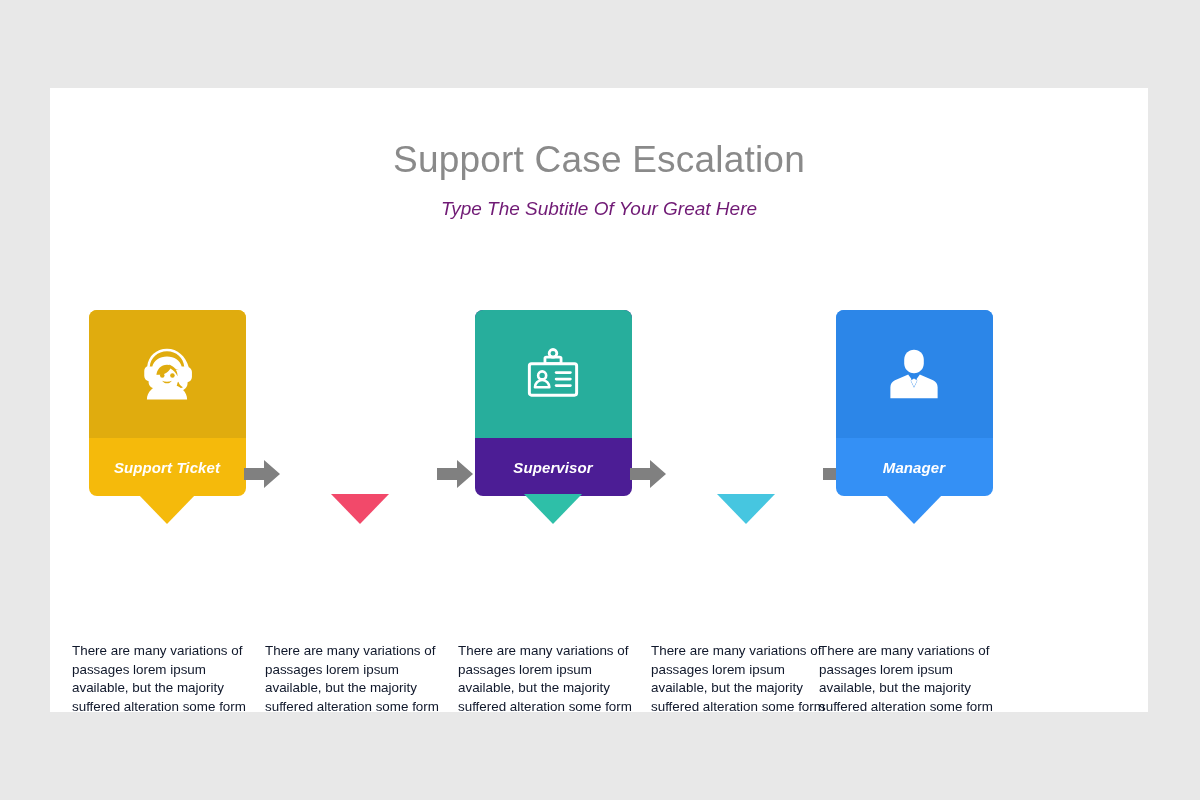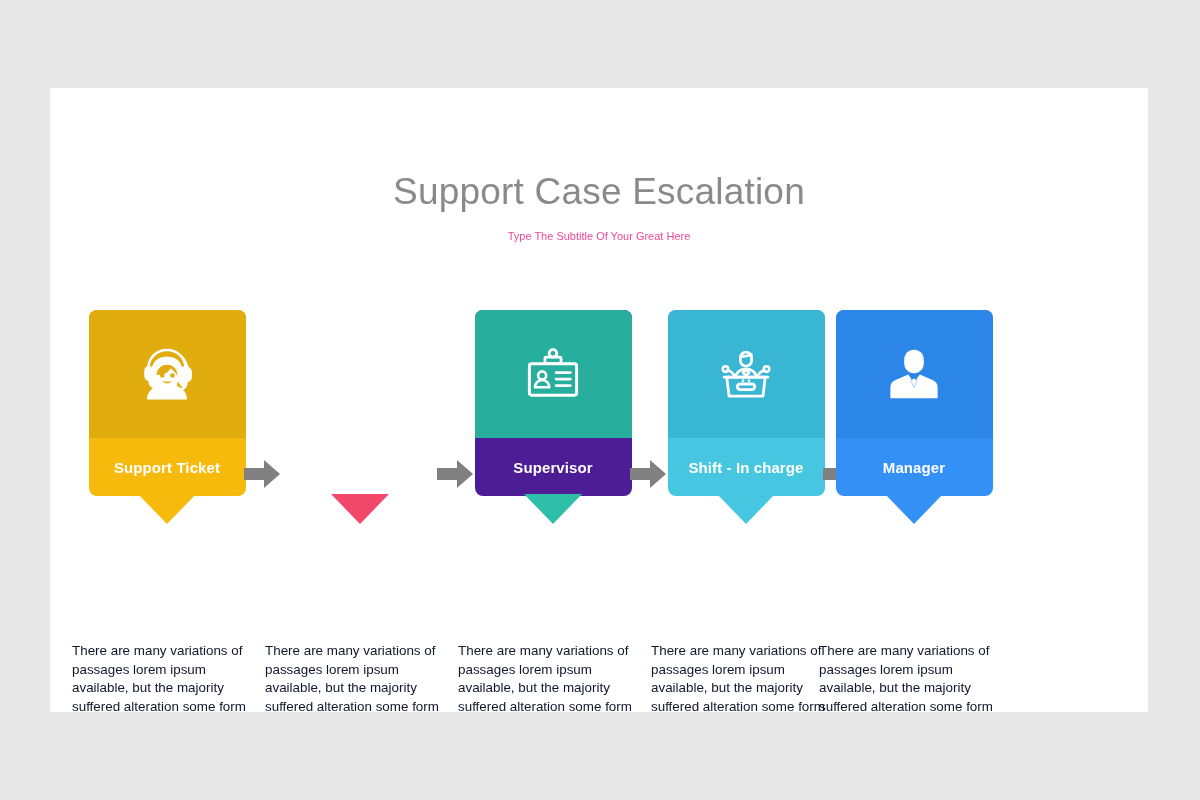--- a/index.html
+++ b/index.html
@@ -20,37 +20,37 @@
     width: 1098px;
     height: 624px;
     background: #ffffff;
   }
   #header {
     position: absolute;
     left: 0;
     top: 0;
     width: 100%;
     text-align: center;
-    margin-top: 32px;
   }
   #title {
     margin: 0;
     padding-top: 52px;
     font-size: 37px;
     font-weight: normal;
     color: #8a8a8a;
     letter-spacing: 0.2px;
     line-height: 1.1;
   }
   #subtitle {
     margin: 0;
     padding-top: 17px;
-    font-size: 11px;
-    color: #ec4899;
+    font-size: 19px;
+    color: #701a75;
     font-weight: normal;
+    font-style: italic;
   }
   #flow {
     position: absolute;
     left: 0;
     top: 222px;
     width: 100%;
     height: 360px;
   }
   .col {
     position: absolute;
@@ -64,20 +64,21 @@
     height: 210px;
   }
   .card {
     position: absolute;
     left: 0;
     top: 0;
     width: 157px;
     height: 186px;
     border-radius: 8px;
     overflow: hidden;
+    font-style: italic;
   }
   .card-icon {
     position: absolute;
     left: 0;
     top: 0;
     width: 157px;
     height: 128px;
     display: flex;
     align-items: center;
     justify-content: center;
@@ -183,28 +184,20 @@
         </div>
         <div class="desc">There are many variations of passages lorem ipsum available, but the majority suffered alteration some form</div>
       </div>
       <div class="arrow" style="left: 580px;">
         <svg width="36" height="36" viewBox="0 0 36 36">
           <use href="#ico-arrow-right-icon"></use>
         </svg>
       </div>
       <div class="col" style="left: 601px;">
         <div class="card-wrap">
-          <div class="card" style="background: rgb(70, 198, 224);">
-            <div class="card-icon" style="background: rgb(56, 182, 212);">
-              <svg width="56" height="56" viewBox="0 0 64 64">
-                <use href="#ico-podium-speaker-icon"></use>
-              </svg>
-            </div>
-            <div class="card-label">Shift - In charge</div>
-          </div>
           <div class="pointer" style="border-top-color: rgb(70, 198, 224);"></div>
         </div>
         <div class="desc">There are many variations of passages lorem ipsum available, but the majority suffered alteration some form</div>
       </div>
       <div class="arrow" style="left: 773px;">
         <svg width="36" height="36" viewBox="0 0 36 36">
           <use href="#ico-arrow-right-icon"></use>
         </svg>
       </div>
       <div class="col" style="left: 769px;">

